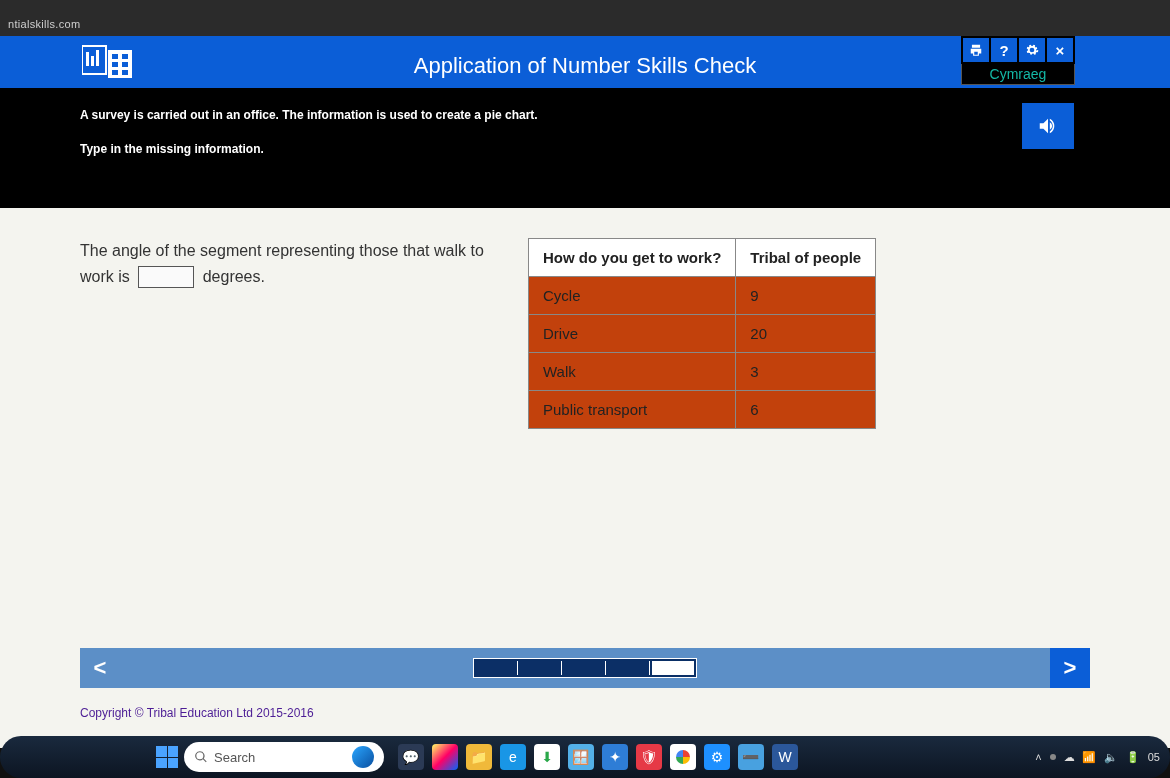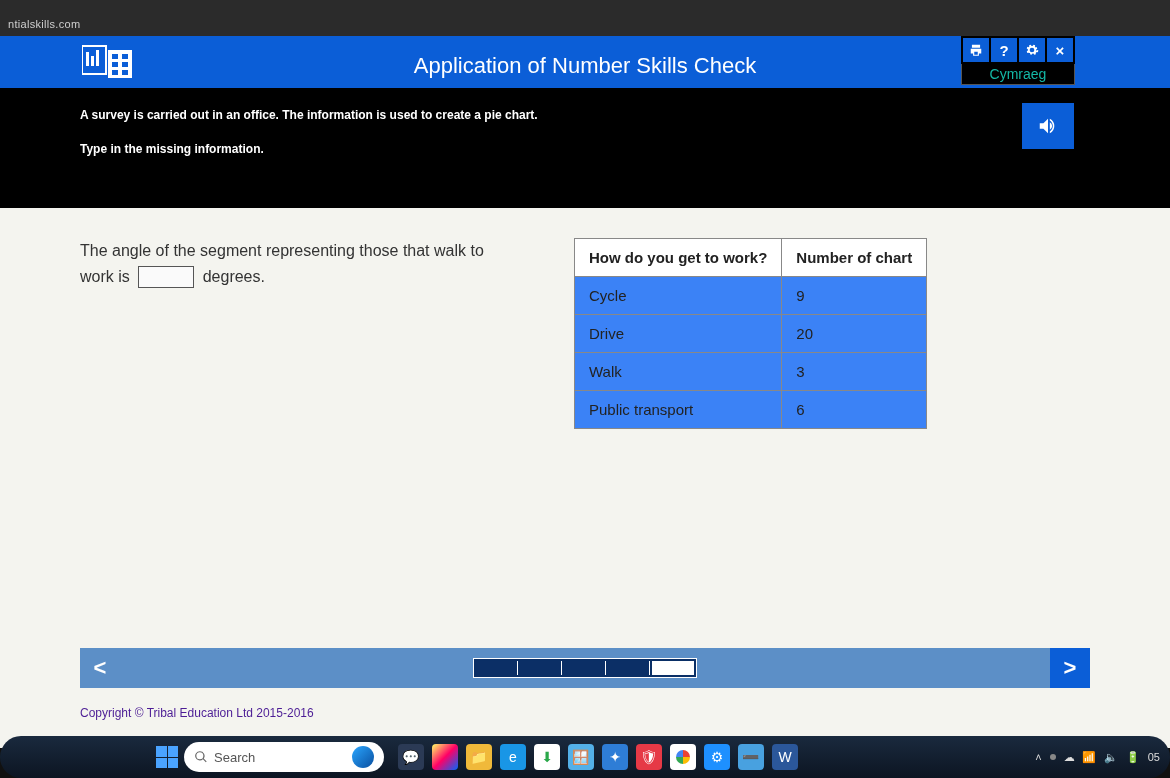--- a/index.html
+++ b/index.html
@@ -95,42 +95,42 @@
 
   .content-area {
     background: #f4f4ef;
     height: 540px;
     padding: 30px 80px 10px 80px;
     position: relative;
     color: #222;
   }
   .content-row {
     display: flex;
-    gap: 64px;
+    gap: 18px;
     align-items: flex-start;
   }
   .prompt-col {
     flex: 0 0 430px;
     font-size: 16px;
     line-height: 1.6;
     color: #333;
   }
   .answer-box {
     display: inline-block;
     width: 56px; height: 22px;
     border: 1px solid #555;
     background: #fafafa;
     vertical-align: middle;
     margin: 0 4px;
   }
 
   table.data {
     border-collapse: collapse;
     font-size: 15px;
-    background: #3b82f6;
+    background: #c2410c;
   }
   table.data th, table.data td {
     border: 1px solid #888;
     padding: 10px 14px;
     text-align: left;
     color: #222;
   }
   table.data th {
     font-weight: 700;
     background: #fff;
@@ -296,21 +296,21 @@
     <div class="prompt-col">
       <span>The angle of the segment representing those that walk to work is</span>
       <input class="answer-box" type="text" style="">
       <span>degrees.</span>
     </div>
 
     <table class="data">
       <thead>
         <tr>
           <th>How do you get to work?</th>
-          <th>Number of chart</th>
+          <th>Tribal of people</th>
         </tr>
       </thead>
       <tbody>
         <tr>
           <td>Cycle</td>
           <td>9</td>
         </tr>
         <tr>
           <td>Drive</td>
           <td>20</td>

